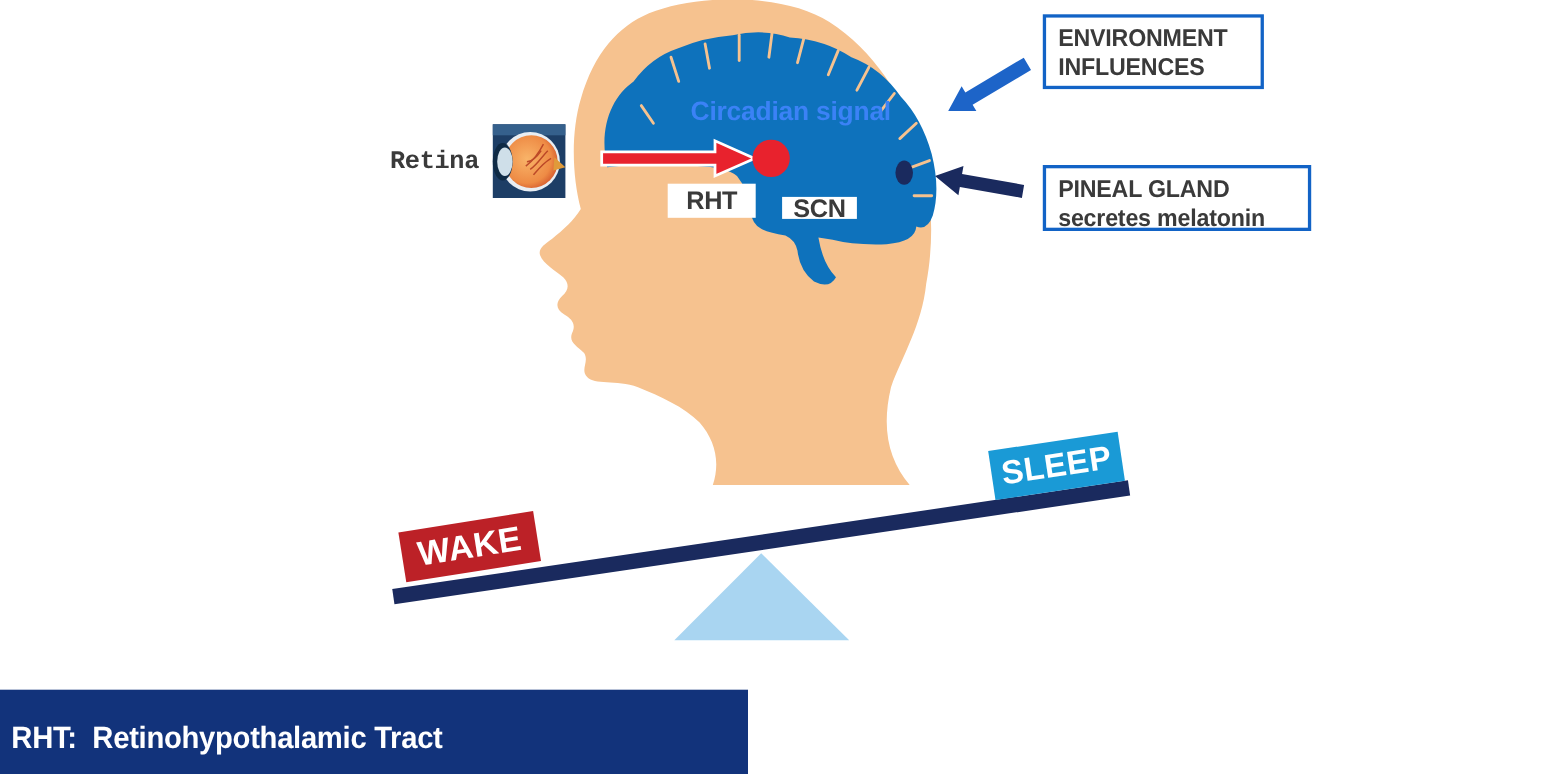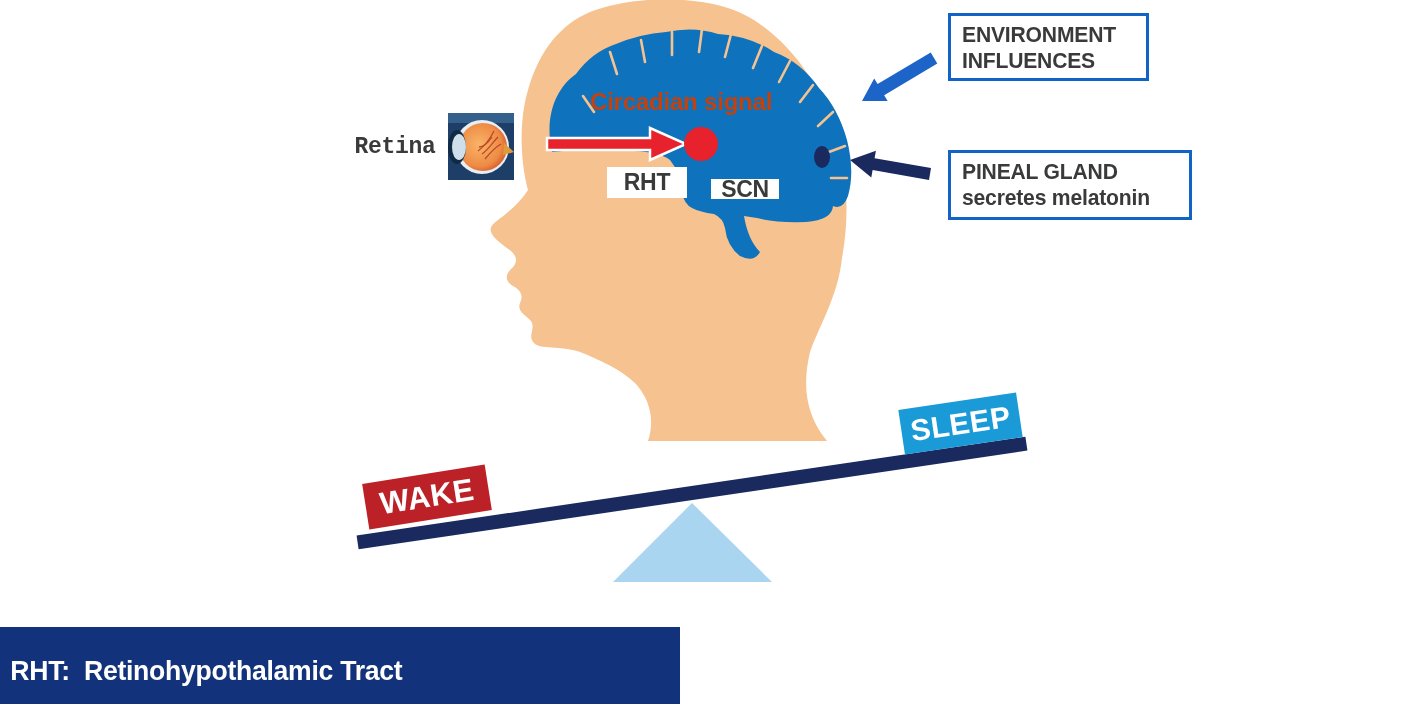--- a/index.html
+++ b/index.html
@@ -1,33 +1,33 @@
 <!DOCTYPE html>
 <html><head>
 <meta charset="utf-8">
 <style>
   html,body{margin:0;padding:0;background:#ffffff;}
   #canvas{position:relative;width:1424px;height:704px;background:#ffffff;overflow:hidden;
           font-family:"Liberation Sans", sans-serif;}
   #scene{position:absolute;left:0;top:0;width:1424px;height:704px;}
   .abs{position:absolute;}
   .lbl{font-weight:bold;color:#3A3A3A;}
-  .circadian{left:590px;top:88px;width:220px;text-align:left;color:#c2410c;
+  .circadian{left:590px;top:88px;width:220px;text-align:right;color:#3b82f6;
              font-size:24px;font-weight:bold;letter-spacing:-0.2px;}
   .retina{left:348px;top:134px;width:94px;text-align:center;font-size:23px;letter-spacing:-0.3px;font-family:Liberation Mono, monospace;}
   .chip{background:#ffffff;color:#3A3A3A;font-weight:bold;font-size:23px;
         display:flex;align-items:center;justify-content:center;letter-spacing:-0.3px;}
   .chip-rht{left:607px;top:167px;width:80px;height:31px;}
   .chip-scn{left:711px;top:179px;width:68px;height:20px;}
   .callout{background:#ffffff;border:3px solid #1263C6;color:#3A3A3A;font-weight:bold;
            font-size:22px;line-height:26px;padding:6px 10px 4px 11px;letter-spacing:-0.2px;
            box-sizing:border-box;}
   .callout .ln{display:block;transform:scaleX(0.96);transform-origin:left center;white-space:nowrap;}
   .env-box{left:948px;top:13px;width:201px;height:68px;}
-  .pineal-box{left:948px;top:150px;width:244px;height:70px;}
+  .pineal-box{left:948px;top:150px;width:244px;height:60px;}
   .badge{color:#ffffff;font-weight:bold;display:flex;align-items:center;justify-content:center;
          letter-spacing:0.5px;}
   .wake{left:365px;top:474px;width:124px;height:46px;background:#BC2127;font-size:31px;
         transform:rotate(-9deg);}
   .sleep{left:901px;top:401px;width:119px;height:45px;background:#1A9AD6;font-size:30px;
          transform:rotate(-8.5deg);}
   .bar{top:627px;height:88px;background:#12337B;display:flex;align-items:center;justify-content:flex-start;}
   .bar-left{left:0;width:680px;}
   .bar-right{left:743px;width:681px;}
   .bar-text{color:#ffffff;font-weight:bold;font-size:28px;white-space:pre;letter-spacing:-0.3px;

